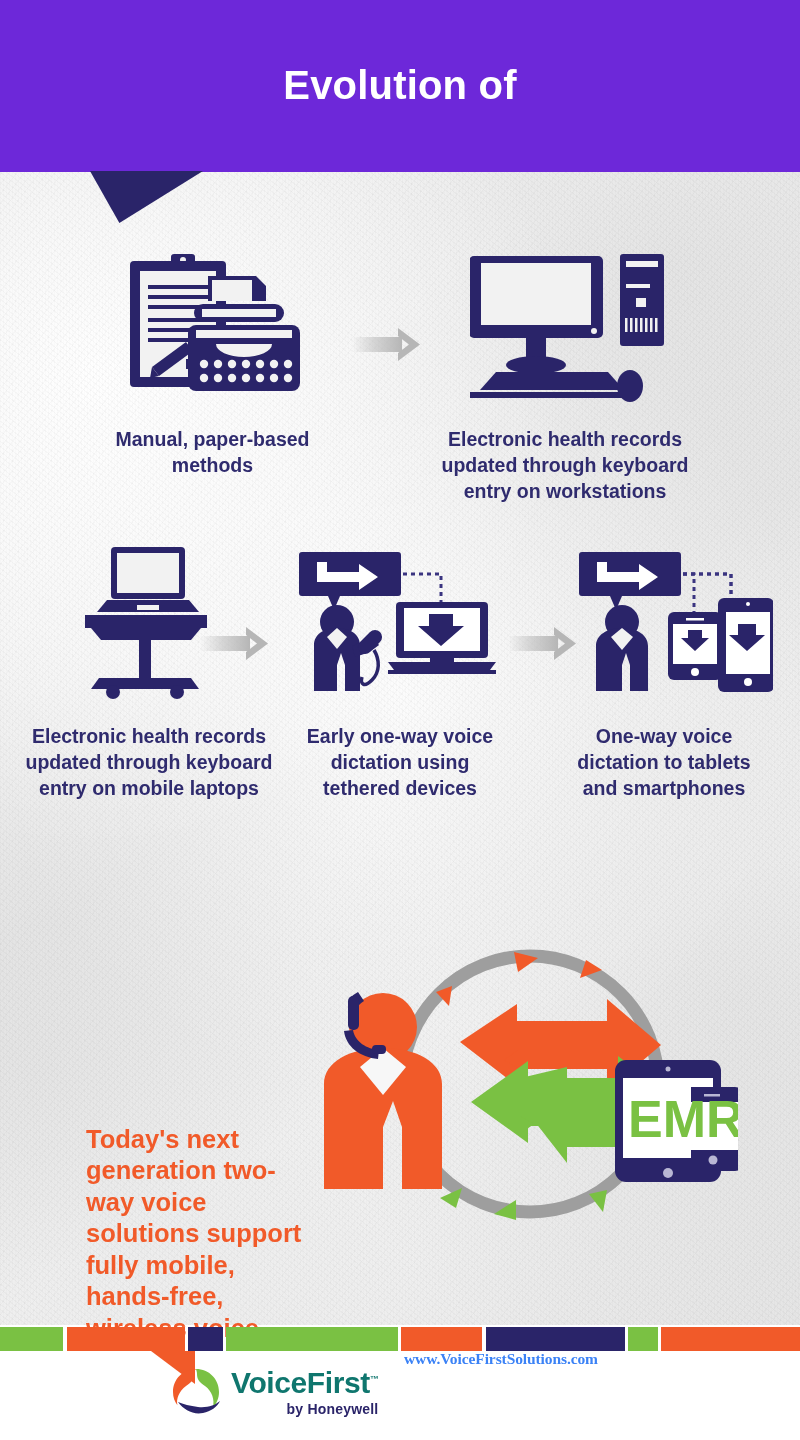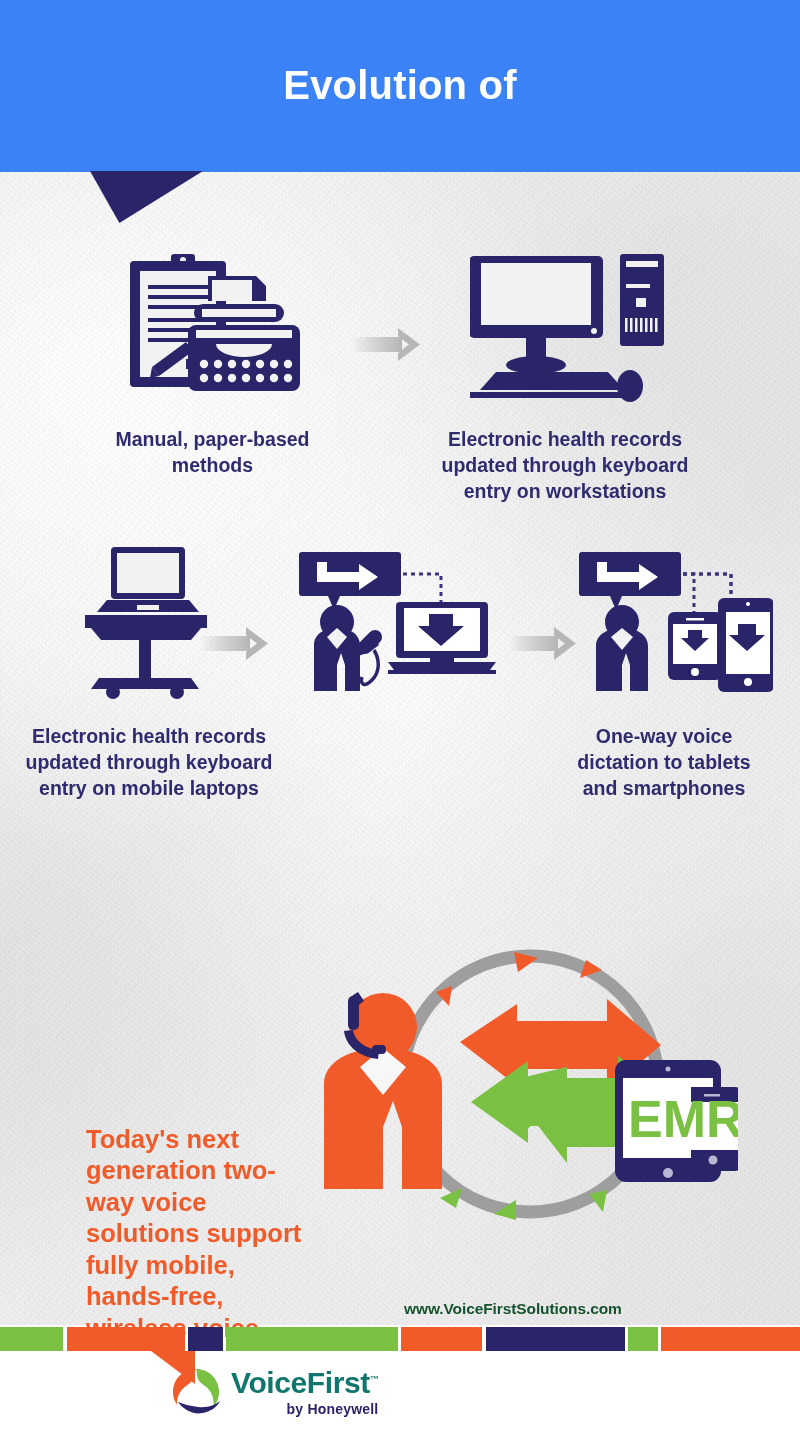--- a/index.html
+++ b/index.html
@@ -28,21 +28,21 @@
     background-image:
       repeating-linear-gradient(38deg, rgba(0,0,0,.022) 0 1px, rgba(255,255,255,0) 1px 4px),
       repeating-linear-gradient(-52deg, rgba(0,0,0,.018) 0 1px, rgba(255,255,255,0) 1px 6px),
       repeating-linear-gradient(90deg, rgba(0,0,0,.012) 0 1px, rgba(255,255,255,0) 1px 3px);
     mix-blend-mode:multiply;
   }
 
   
   .header{
     position:absolute; left:0; top:0; width:800px; height:172px;
-    background:#3b82f6;
+    background:#6d28d9;
     display:flex; flex-direction:column; align-items:center; justify-content:center;
     z-index:5;
   }
   .header .t-line{
     color:#ffffff; font-weight:bold; letter-spacing:.2px;
     font-family:"Liberation Sans", sans-serif;
     text-align:center; line-height:1.08;
   }
   .t1{ font-size:40px; }
   .t2{ font-size:40px; }
@@ -103,23 +103,23 @@
     font-weight:bold; font-size:30px; color:#0f766e; letter-spacing:-.4px;
     line-height:1; position:relative;
   }
   .logo-tm{ font-size:9px; vertical-align:super; font-weight:bold; }
   .logo-sub{
     font-family:"Liberation Sans", sans-serif;
     font-size:14px; font-weight:bold; color:#2a2469; text-align:right;
     margin-top:3px; letter-spacing:.2px;
   }
   .url{
-    position:absolute; left:404px; top:1300px;
-    font-family:Liberation Sans, sans-serif;
-    font-weight:bold; font-size:15.5px; color:#14532d; letter-spacing:-.1px;
+    position:absolute; left:404px; top:1350px;
+    font-family:Liberation Serif, serif;
+    font-weight:bold; font-size:15.5px; color:#3b82f6; letter-spacing:-.1px;
     z-index:8;
   }
 </style>
 </head>
 <body>
 
 <div id="page">
 
   <div class="body-bg"></div>
 
@@ -324,20 +324,21 @@
           <path d="M148 48 h44 a6 6 0 0 1 6 6 v82 a6 6 0 0 1 -6 6 h-44 a6 6 0 0 1 -6 -6 v-82 a6 6 0 0 1 6 -6 z" transform="translate(-2,0)"></path>
           <rect x="148" y="62" width="44" height="62" fill="#ffffff"></rect>
           <circle cx="170" cy="132" r="4" fill="#ffffff"></circle>
           <circle cx="170" cy="54" r="2" fill="#ffffff"></circle>
           <path d="M160 74 h18 v11 h9 l-18 16 l-18 -16 h9 z"></path>
         </g>
       </svg>
     </div>
 
     <div class="caption" style="left:25px; top:552px; width:248px;">Electronic health records updated through keyboard entry on mobile laptops</div>
+    <div class="caption" style="left:305px; top:552px; width:190px;">Early one-way voice dictation using tethered devices</div>
     <div class="caption" style="left:568px; top:552px; width:192px;">One-way voice dictation to tablets and smartphones</div>
 
     <div class="node" style="left:308px; top:760px;">
       <svg width="430" height="310" viewBox="0 0 430 310" xmlns="http://www.w3.org/2000/svg">
 
         <circle cx="222" cy="152" r="128" fill="none" stroke="#9e9e9e" stroke-width="13"></circle>
 
         <g fill="#f15a29">
           <path d="M128 60 l16 -6 l-3 20 z"></path>
           <path d="M206 20 l24 6 l-20 14 z"></path>

